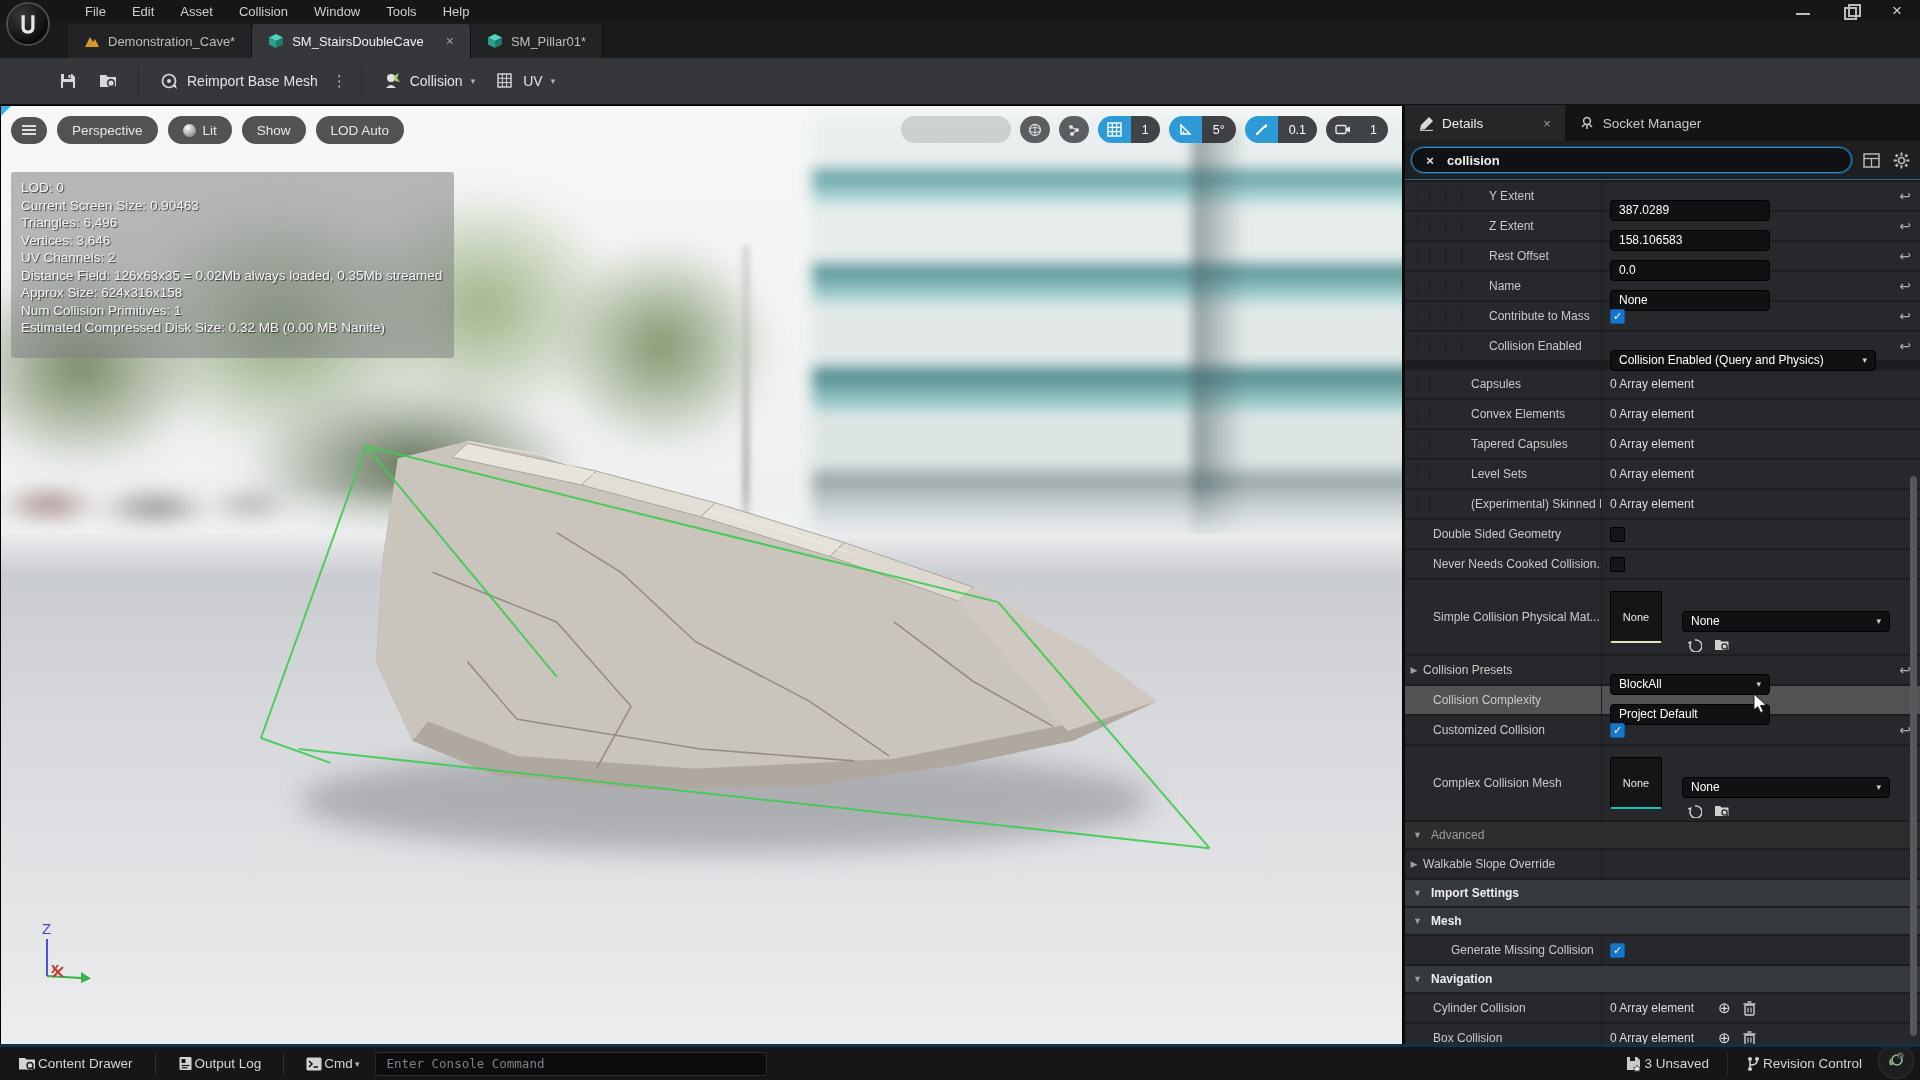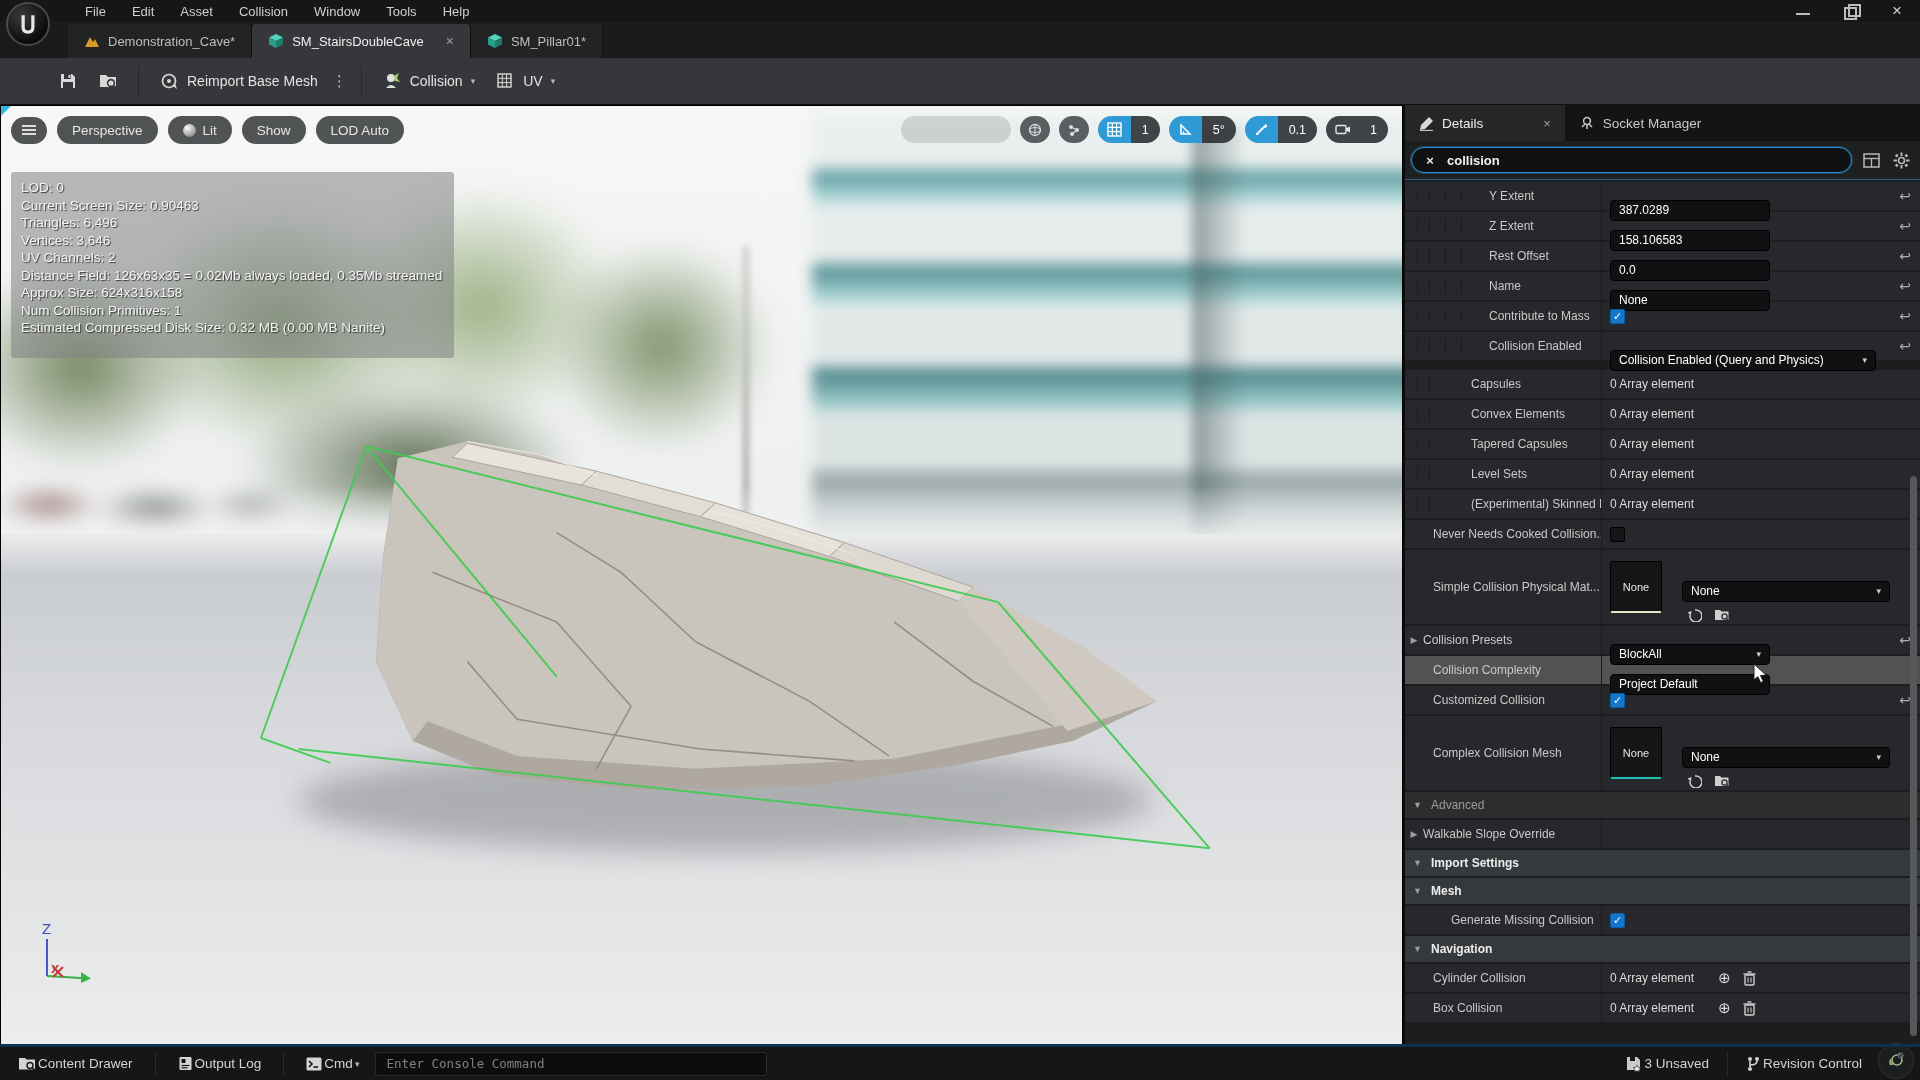--- a/index.html
+++ b/index.html
@@ -558,20 +558,27 @@
         </div>
         <div class="prow i2">
           <span class="plabel">(Experimental) Skinned Le...</span>
           <span class="pval">
               <span class="arrtext">0 Array element</span>
             </span>
           <span class="prst"></span>
         </div>
 
         <div class="prow">
+          <span class="plabel">Double Sided Geometry</span>
+          <span class="pval">
+              <span class="chk off"></span>
+            </span>
+          <span class="prst"></span>
+        </div>
+        <div class="prow">
           <span class="plabel">Never Needs Cooked Collision...</span>
           <span class="pval">
               <span class="chk off"></span>
             </span>
           <span class="prst"></span>
         </div>
 
         <div class="prow tall">
           <span class="plabel">Simple Collision Physical Mat...</span>
           <span class="pval">

